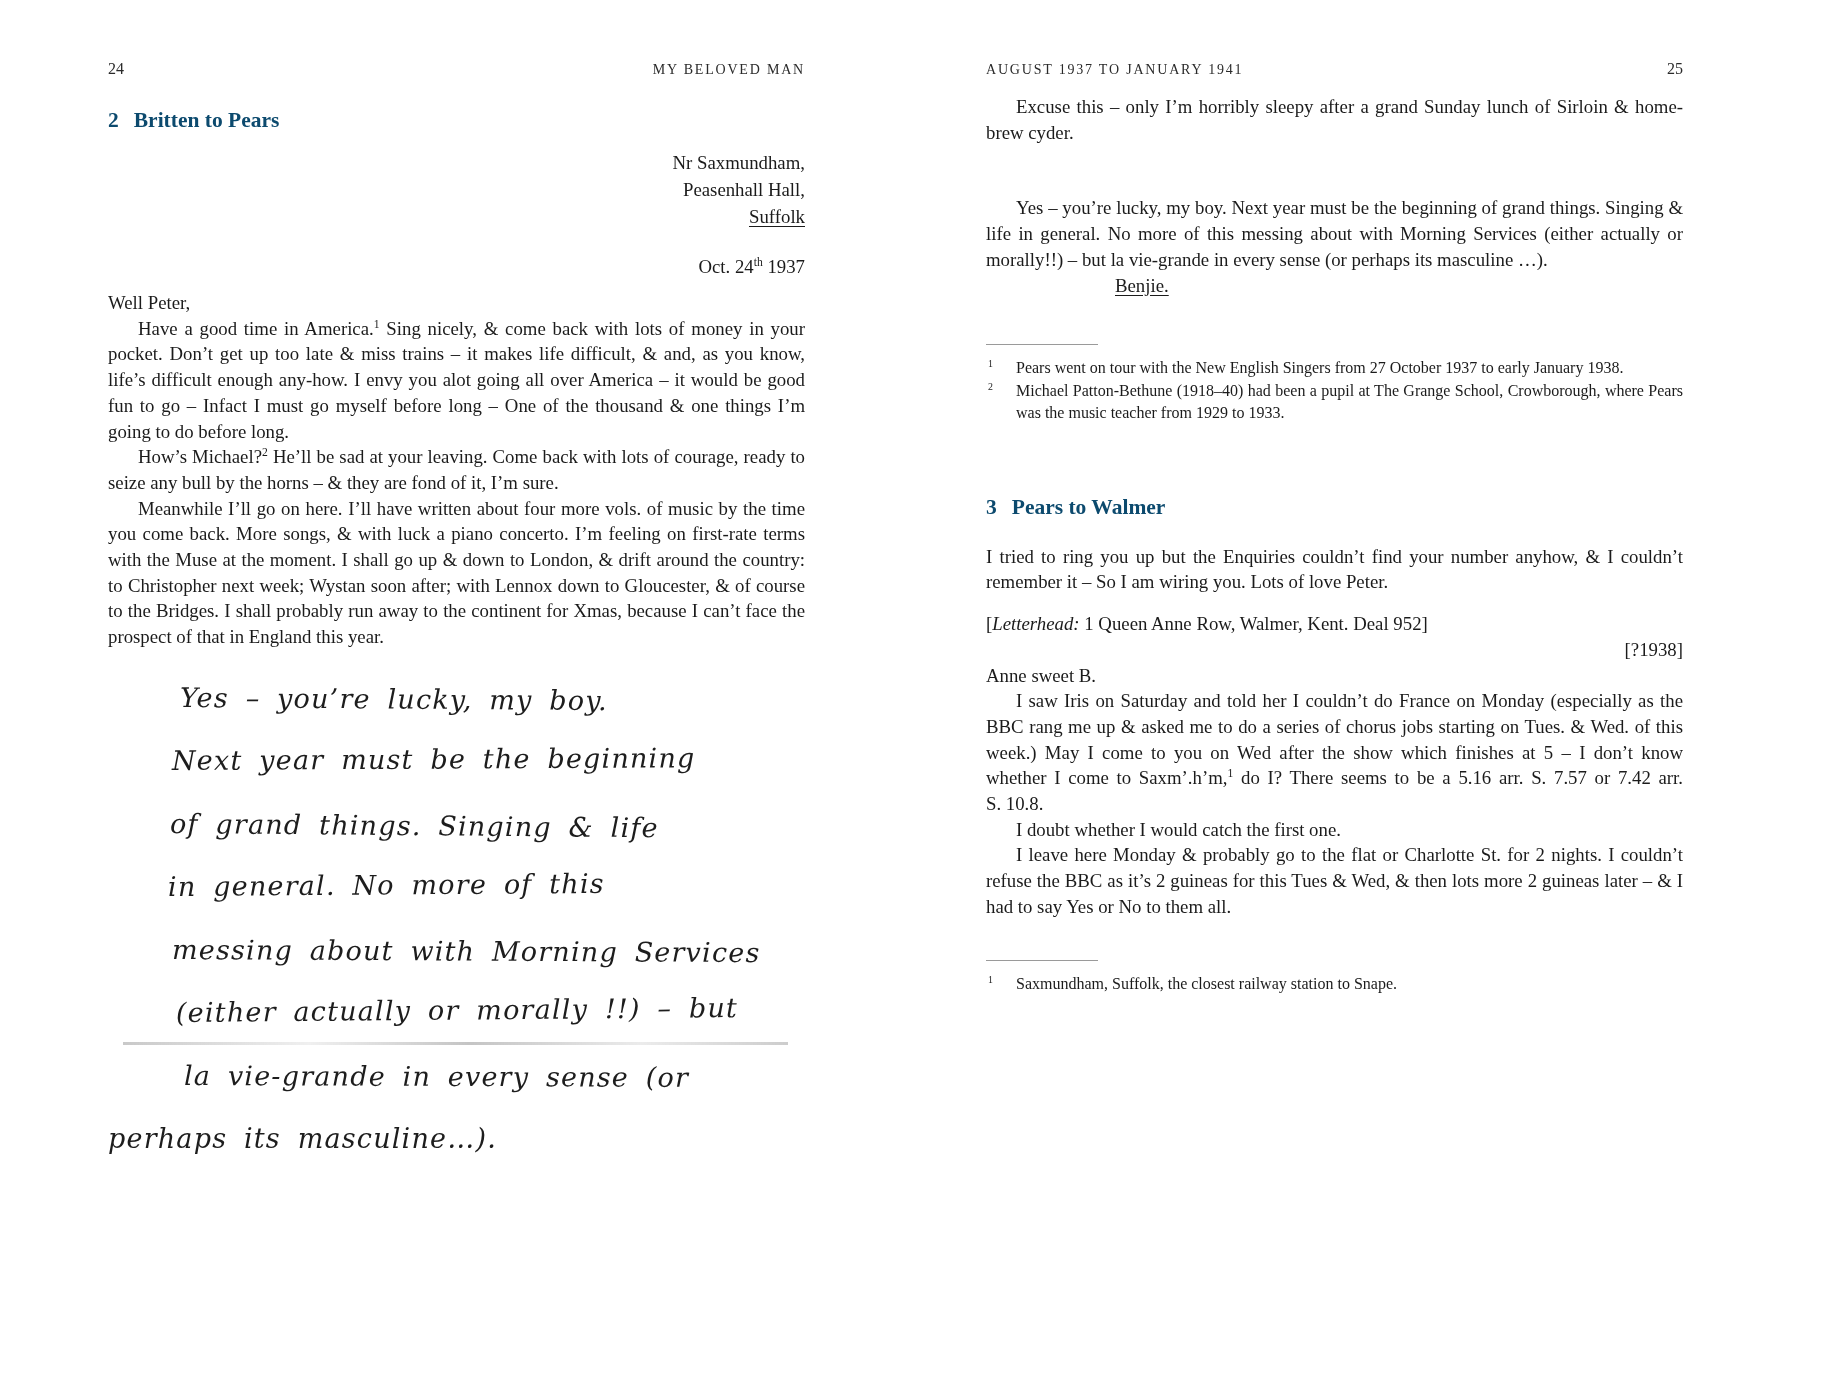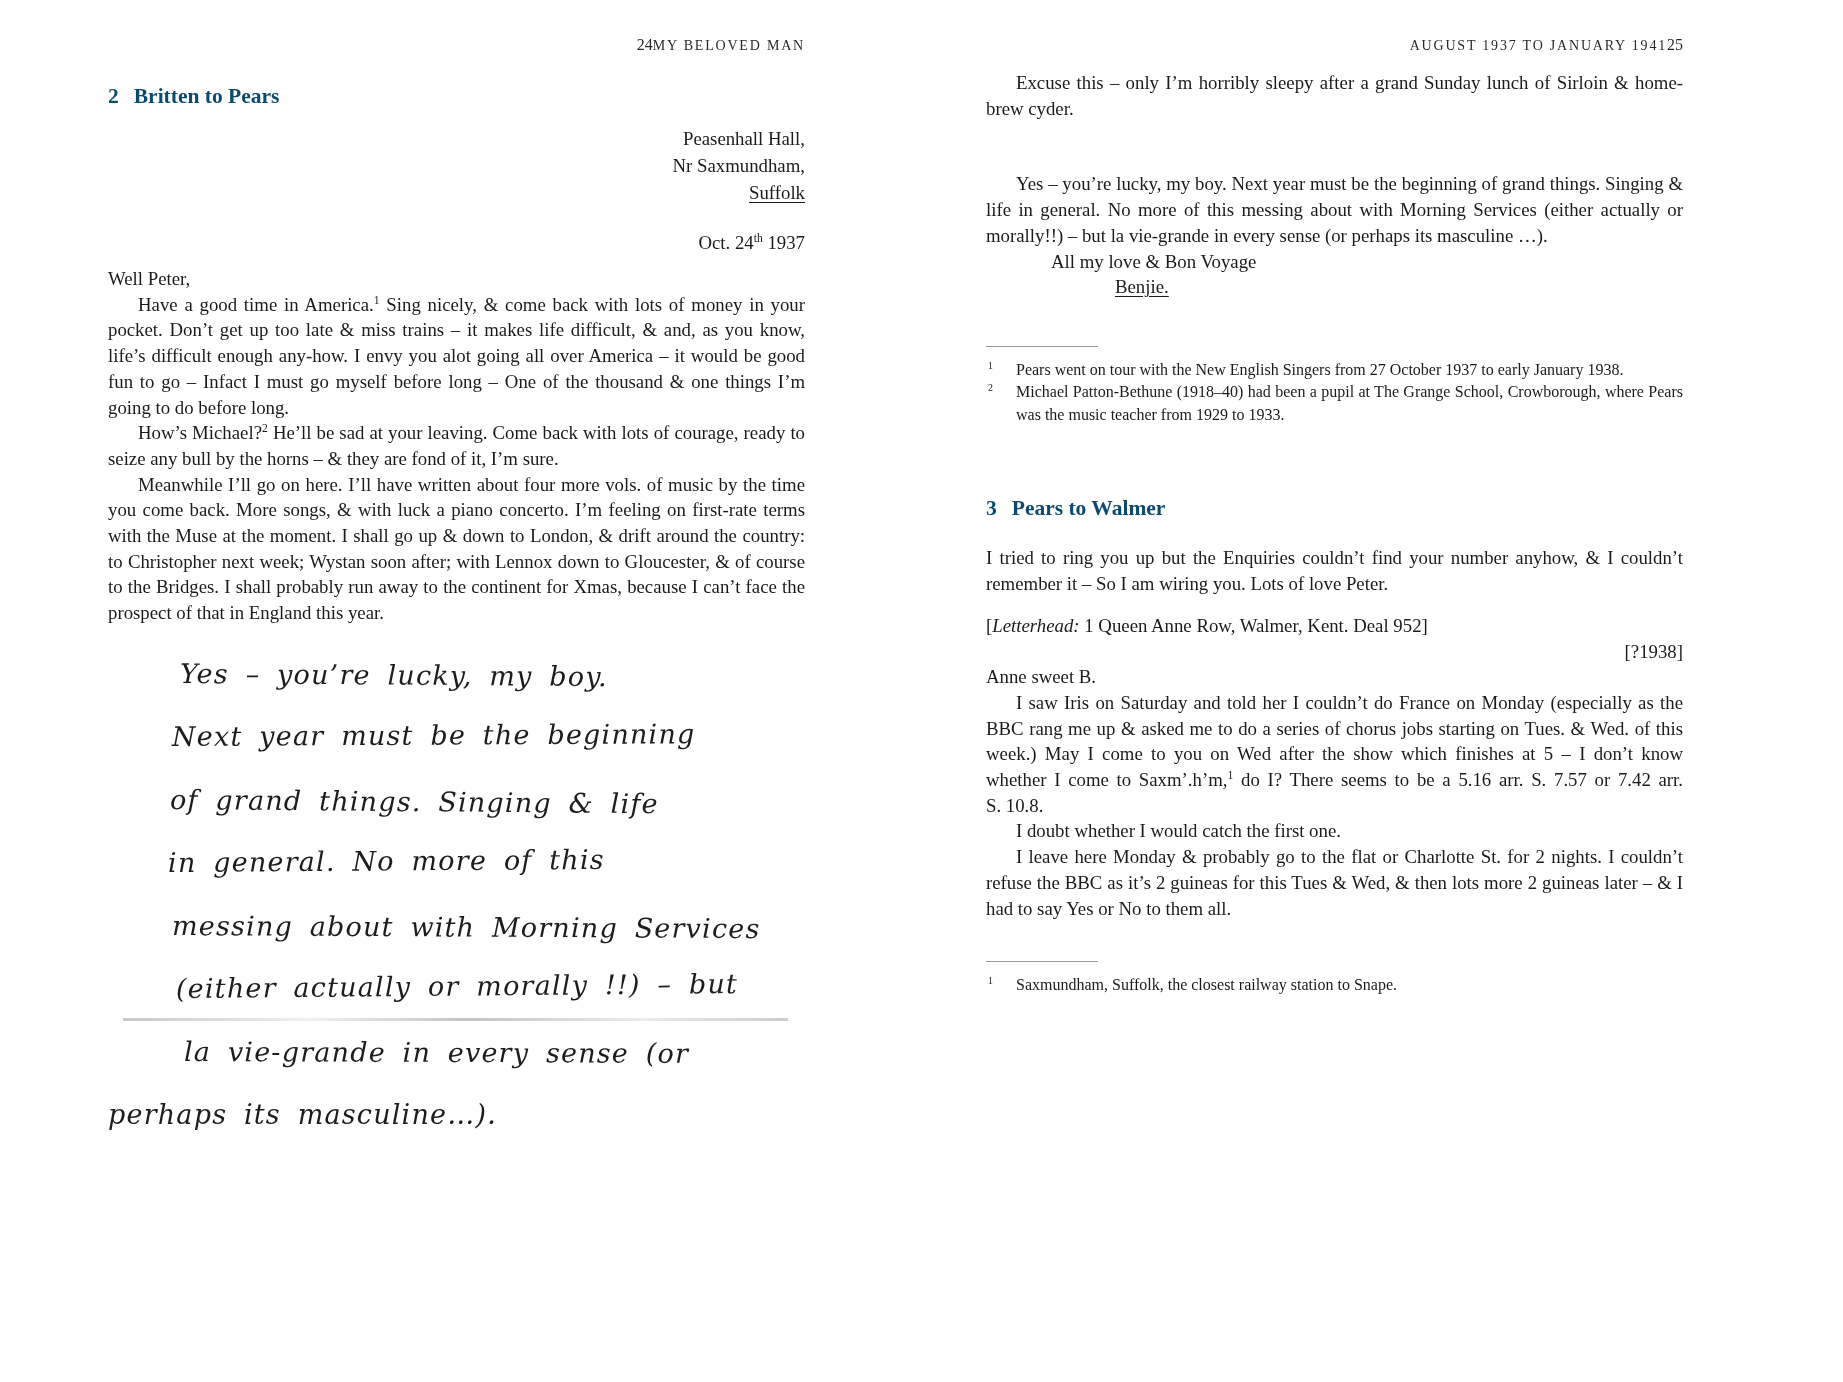--- a/index.html
+++ b/index.html
@@ -9,22 +9,22 @@
     font-family:"Liberation Serif", serif;
     color:#1b1b1b;
     position:relative;
     overflow:hidden;
   }
   .page { position:absolute; top:0; width:697px; }
   #page-left  { left:108px; }
   #page-right { left:986px; }
 
   .pagehead {
-    padding-top:36px;
-    display:flex; justify-content:flex-end; align-items:baseline;
+    padding-top:60px;
+    display:flex; justify-content:space-between; align-items:baseline;
   }
   .runhead { font-size:14px; letter-spacing:1.8px; color:#2a2a2a; }
   .folio   { font-size:16px; color:#2a2a2a; }
 
   .section-head { margin:30px 0 0 0; font-size:21.5px; font-weight:bold; color:#0c4a6e; }
   .section-head .sec-num { margin-right:15px; }
 
   .address { margin-top:16px; text-align:right; font-size:18.8px; line-height:27px; }
   .date-line { margin-top:24px; text-align:right; font-size:18.8px; line-height:26px; }
 
@@ -95,22 +95,22 @@
     <div class="pagehead">
       <span class="folio">24</span>
       <span class="runhead">MY BELOVED MAN</span>
     </div>
 
     <h2 class="section-head">
       <span class="sec-num">2</span><span class="sec-title">Britten to Pears</span>
     </h2>
 
     <div class="address">
+      <div>Nr Saxmundham,</div>
       <div>Peasenhall Hall,</div>
-      <div>Nr Saxmundham,</div>
       <div><span class="u">Suffolk</span></div>
     </div>
 
     <div class="date-line"><span>Oct. 24</span><sup>th</sup><span> 1937</span></div>
 
     <p class="body gap-sm">Well Peter,</p>
 
     <p class="body indent"><span>Have a good time in America.</span><sup>1</sup><span> Sing nicely, &amp; come back with lots of money in your pocket. Don’t get up too late &amp; miss trains – it makes life difficult, &amp; and, as you know, life’s difficult enough any-how. I envy you alot going all over America – it would be good fun to go – Infact I must go myself before long – One of the thousand &amp; one things I’m going to do before long.</span></p>
 
     <p class="body indent"><span>How’s Michael?</span><sup>2</sup><span> He’ll be sad at your leaving. Come back with lots of courage, ready to seize any bull by the horns – &amp; they are fond of it, I’m sure.</span></p>
@@ -132,21 +132,20 @@
 
   <div class="page" id="page-right">
     <div class="pagehead">
       <span class="runhead">AUGUST 1937 TO JANUARY 1941</span>
       <span class="folio">25</span>
     </div>
 
     <p class="body indent gap">Excuse this – only I’m horribly sleepy after a grand Sunday lunch of Sirloin &amp; home-brew cyder.</p>
     <p class="body indent first-gap">Yes – you’re lucky, my boy. Next year must be the beginning of grand things. Singing &amp; life in general. No more of this messing about with Morning Services (either actually or morally!!) – but la vie-grande in every sense (or perhaps its masculine …).</p>
 
-    <div class="valediction">All my love &amp; Bon Voyage</div>
     <div class="signature"><span class="u">Benjie.</span></div>
 
     <hr class="fnrule">
     <div class="footnotes">
       <div class="footnote">
         <span class="fn-marker"><sup>1</sup></span>
         <span>Pears went on tour with the New English Singers from 27 October 1937 to early January 1938.</span>
       </div>
       <div class="footnote">
         <span class="fn-marker"><sup>2</sup></span>

